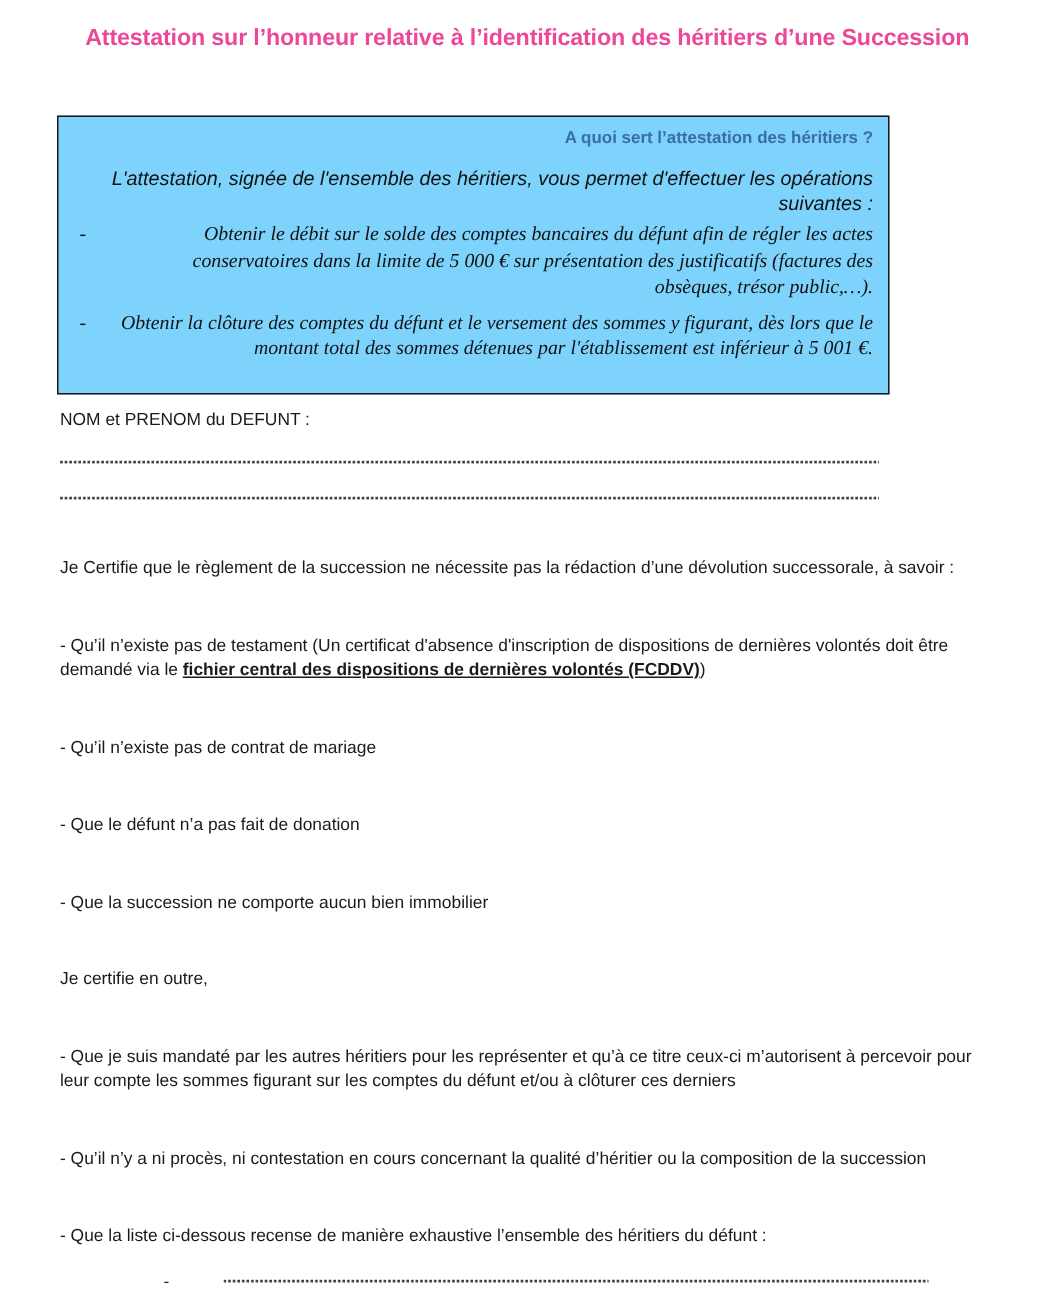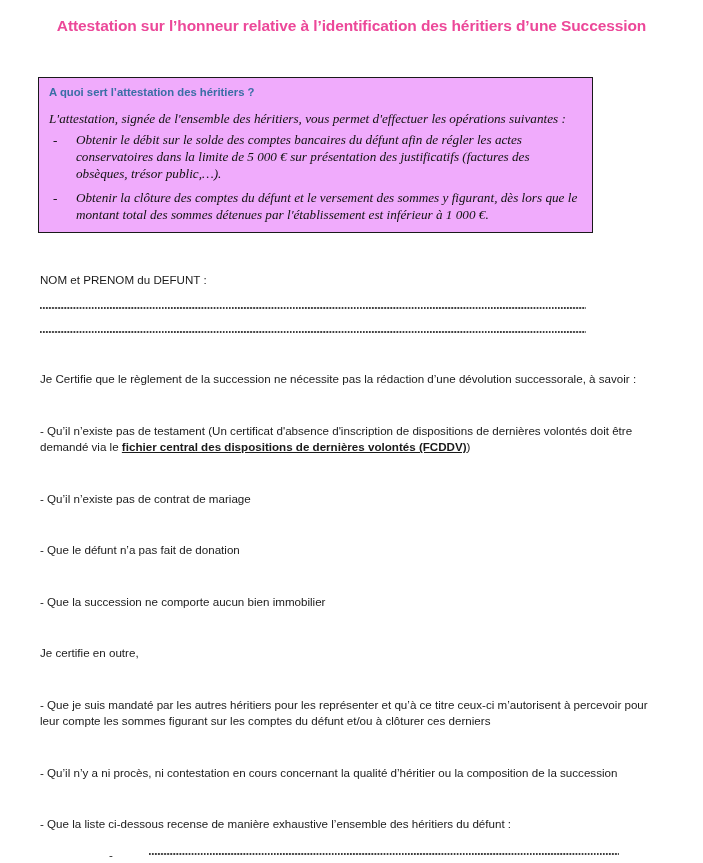--- a/index.html
+++ b/index.html
@@ -36,32 +36,33 @@
   }
 
   
   .callout {
     position: absolute;
     left: 38px;
     top: 77px;
     width: 555px;
     box-sizing: border-box;
     border: 1.3px solid #1a1a1a;
-    padding: 7px 10px 9px 10px;
-    background: #f0abfc;
+    padding: 7px 10px 22px 10px;
+    background: #7dd3fc;
+    text-align: right;
   }
   .callout-heading {
     font-size: 11.3px;
     font-weight: 700;
     color: #3a6ea5;
     margin: 0 0 11px 0;
     line-height: 1.3;
   }
   .callout-intro {
-    font-family: Liberation Serif, serif;
+    font-family: Liberation Sans, sans-serif;
     font-style: italic;
     font-size: 13.2px;
     line-height: 1.28;
     margin: 0 0 3px 0;
     color: #111;
   }
   .callout-list {
     list-style: none;
     margin: 0;
     padding: 0;
@@ -149,21 +150,21 @@
   <div class="callout">
     <div class="callout-heading">A quoi sert l’attestation des héritiers ?</div>
     <p class="callout-intro">L'attestation, signée de l'ensemble des héritiers, vous permet d'effectuer les opérations suivantes :</p>
     <ul class="callout-list">
       <li>
         <span class="dash">-</span>
         <span>Obtenir le débit sur le solde des comptes bancaires du défunt afin de régler les actes conservatoires dans la limite de 5 000 € sur présentation des justificatifs (factures des obsèques, trésor public,…).</span>
       </li>
       <li>
         <span class="dash">-</span>
-        <span>Obtenir la clôture des comptes du défunt et le versement des sommes y figurant, dès lors que le montant total des sommes détenues par l'établissement est inférieur à 1 000 €.</span>
+        <span>Obtenir la clôture des comptes du défunt et le versement des sommes y figurant, dès lors que le montant total des sommes détenues par l'établissement est inférieur à 5 001 €.</span>
       </li>
     </ul>
   </div>
 
   <div class="body-area">
 
     <p class="para">NOM et PRENOM du DEFUNT :</p>
     <div class="dotrule w-full gap-a"></div>
 
     <div class="dotrule w-full gap-a"></div>

